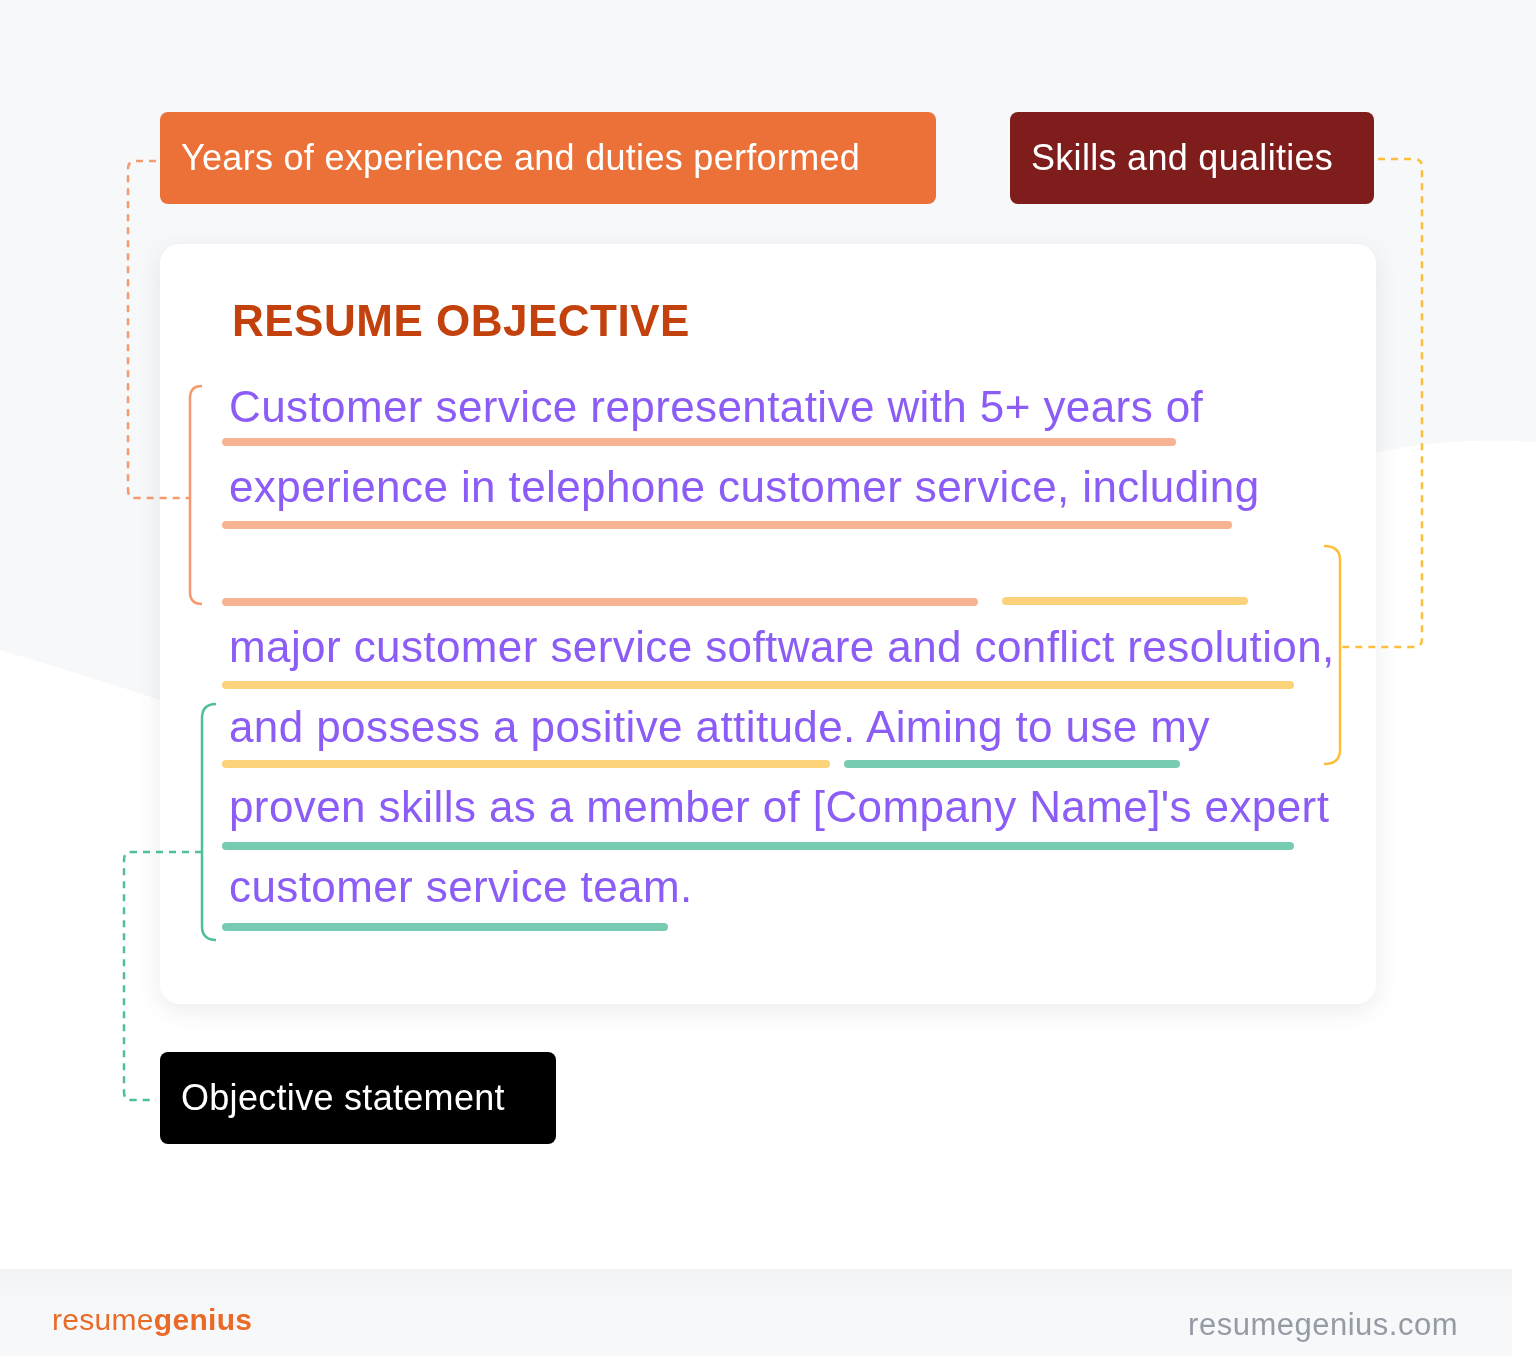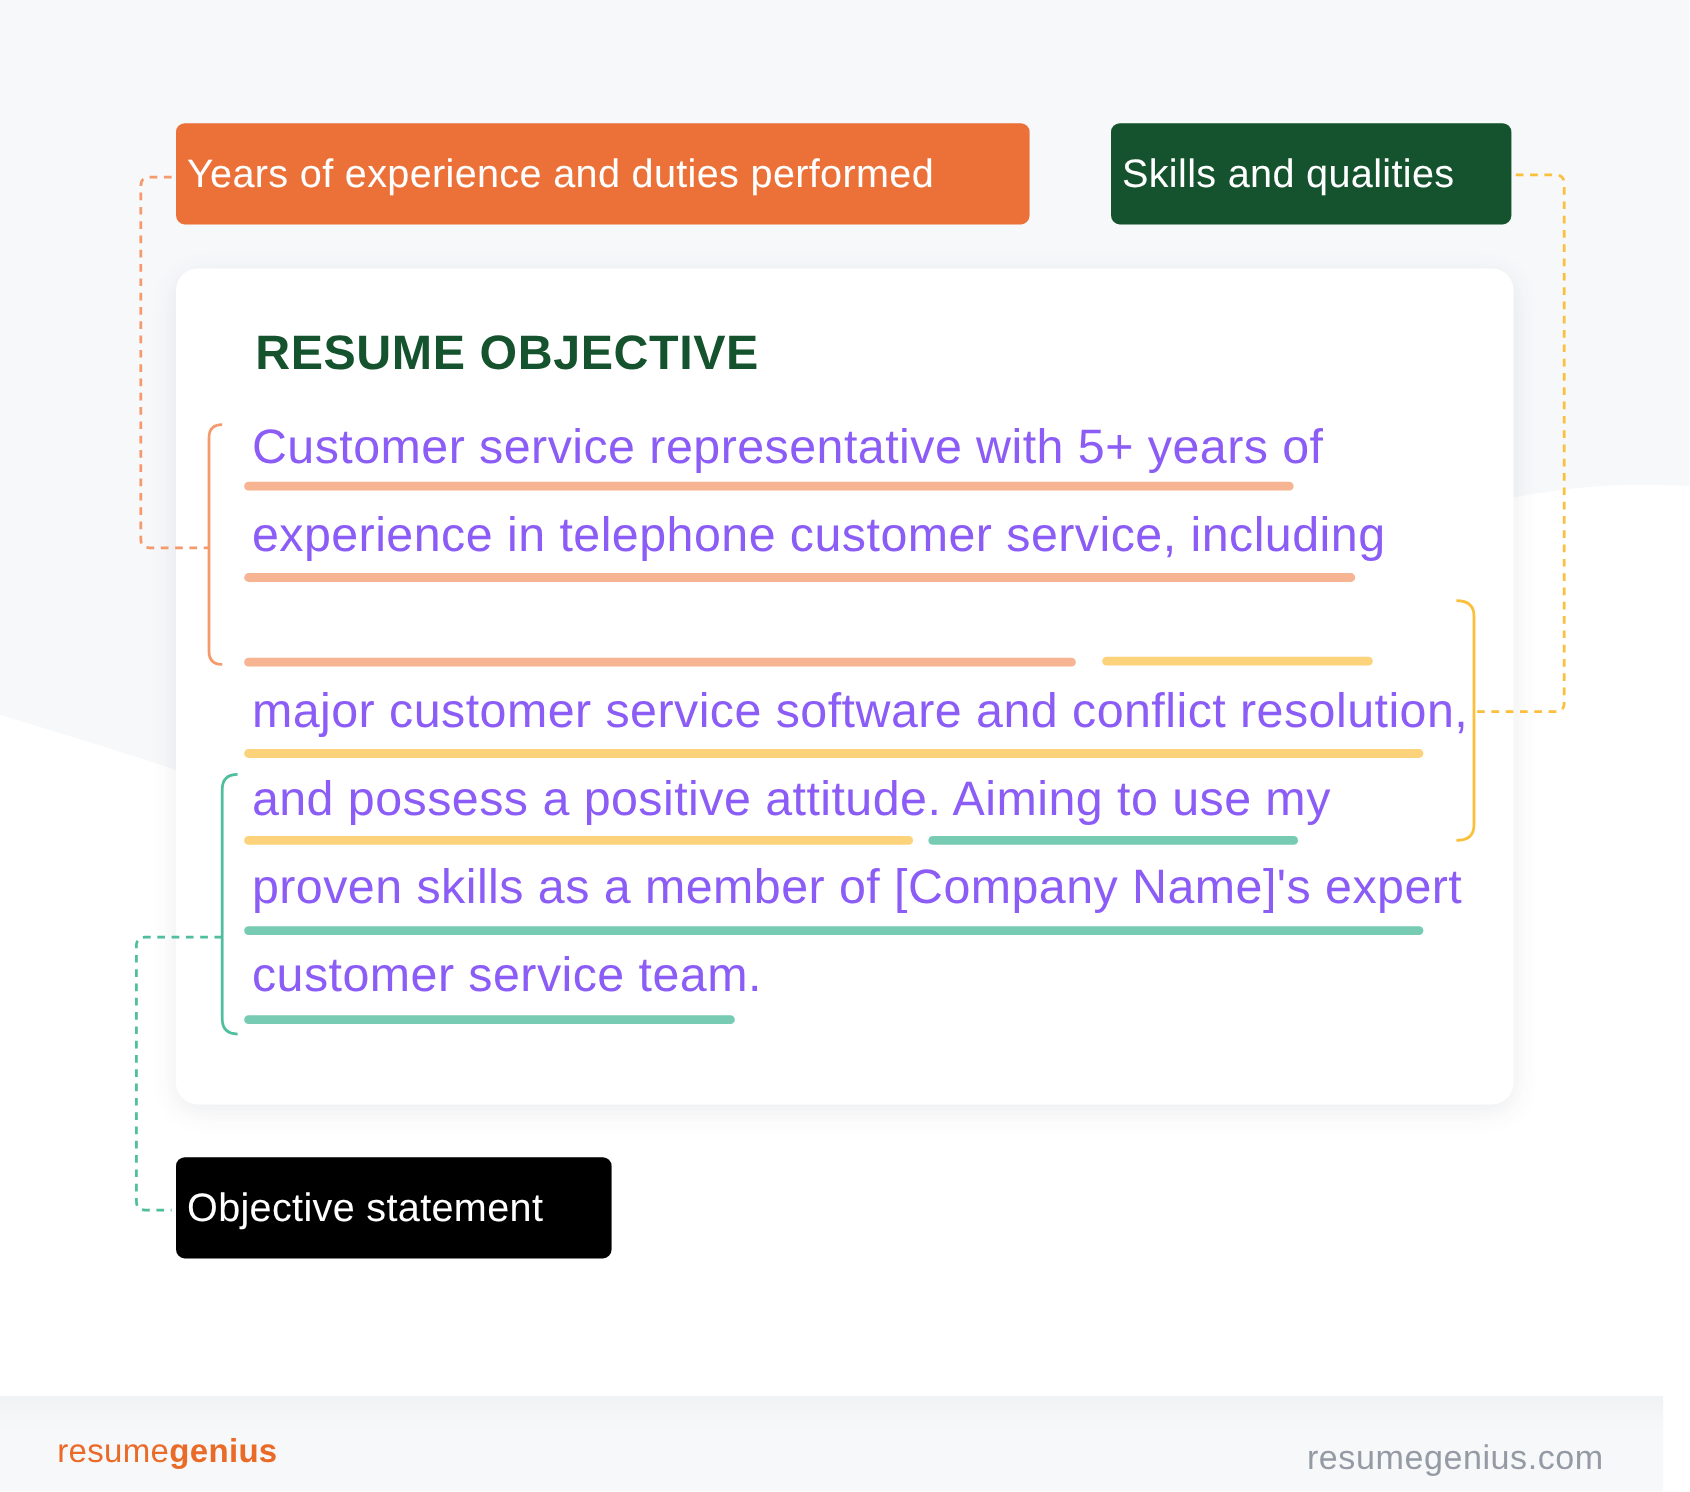--- a/index.html
+++ b/index.html
@@ -10,44 +10,44 @@
       font-family: "Liberation Sans", "DejaVu Sans", sans-serif;
     }
     .bg-wave { position: absolute; left: 0; top: 0; width: 1536px; height: 1248px; z-index: 0; }
     .tag {
       position: absolute;
       height: 92px;
       border-radius: 8px;
       color: #ffffff;
       font-size: 36px;
       line-height: 92px;
-      padding: 0 10px;
+      padding: 0 21px;
       white-space: nowrap;
       z-index: 3;
       letter-spacing: 0.3px;
     }
     .tag-orange { left: 160px; top: 112px; width: 776px; background: #eb7139; }
-    .tag-yellow { left: 1010px; top: 112px; width: 364px; background: #14532d; }
+    .tag-yellow { left: 1010px; top: 112px; width: 364px; background: #7f1d1d; }
     .tag-green  { left: 160px; top: 1052px; width: 396px; background: #000000; }
 
     .card {
       position: absolute;
       left: 160px; top: 244px;
       width: 1216px; height: 760px;
       background: #ffffff;
       border-radius: 20px;
       box-shadow: 0 6px 24px rgba(60, 70, 90, 0.10);
       z-index: 2;
     }
     .card-title {
       position: absolute;
       left: 72px; top: 52px;
       font-size: 44px;
       font-weight: bold;
-      color: #14532d;
+      color: #c2410c;
       letter-spacing: 0.5px;
     }
     .line {
       position: absolute;
       left: 69px;
       font-size: 44px;
       color: #8b5cf6;
       white-space: nowrap;
       letter-spacing: 0.4px;
     }

